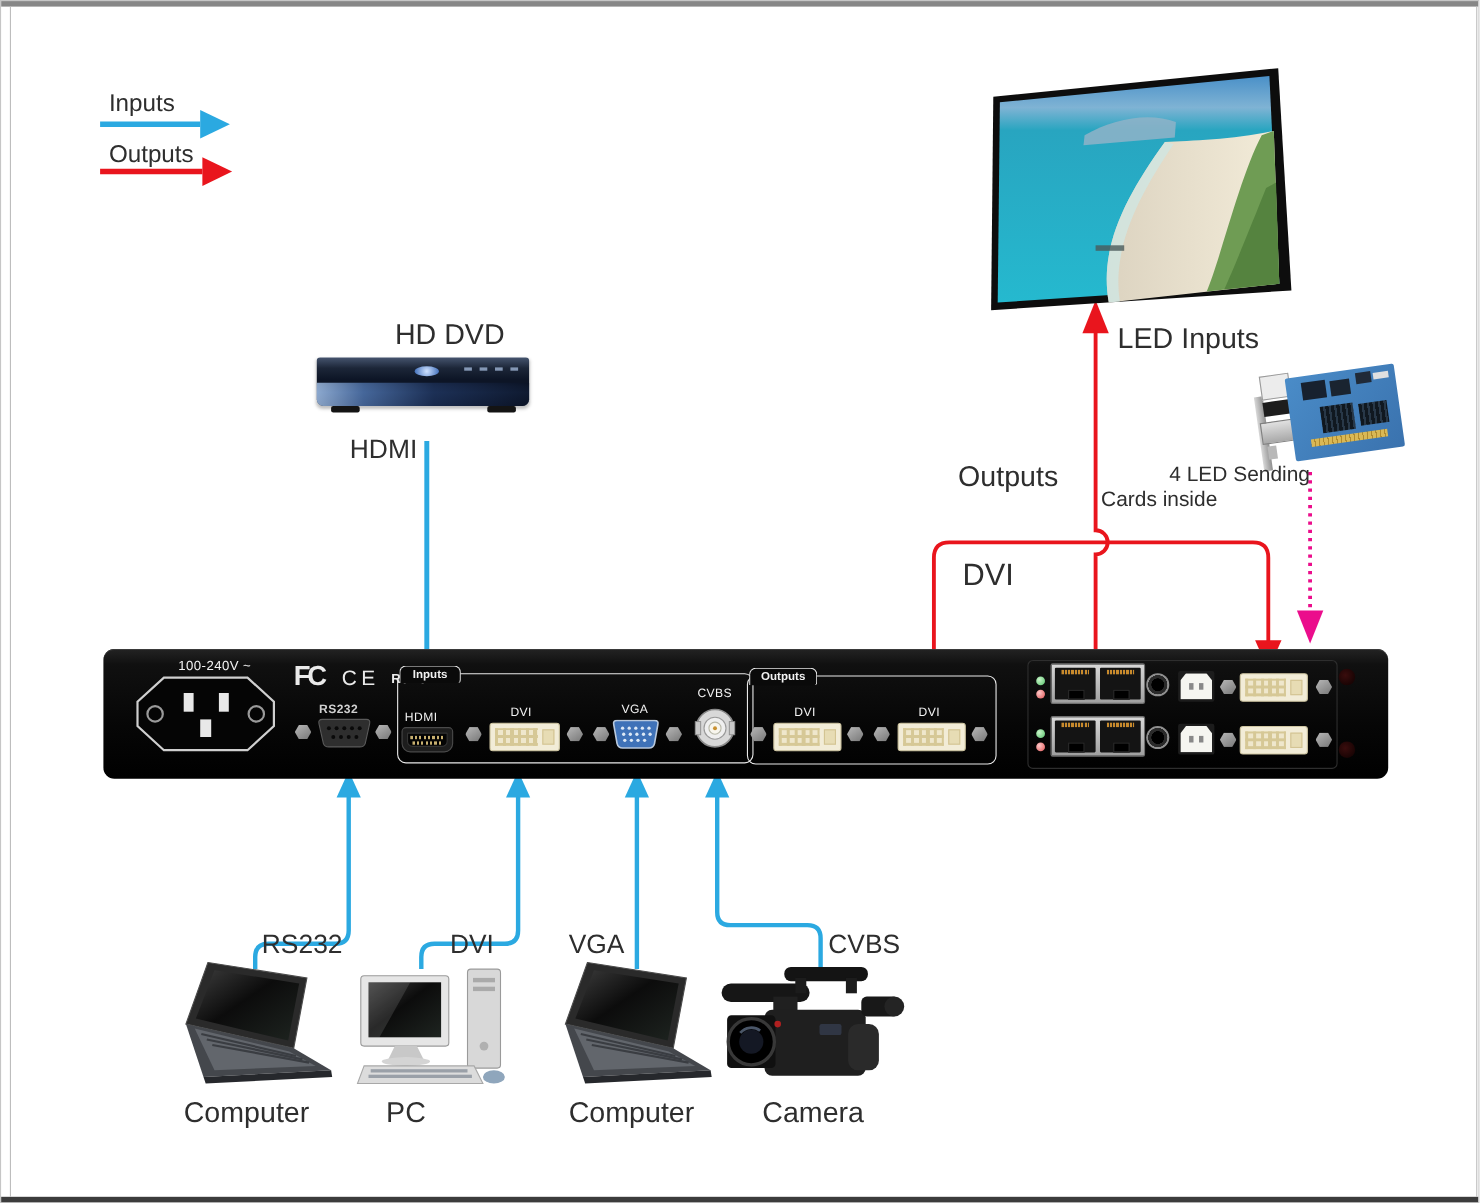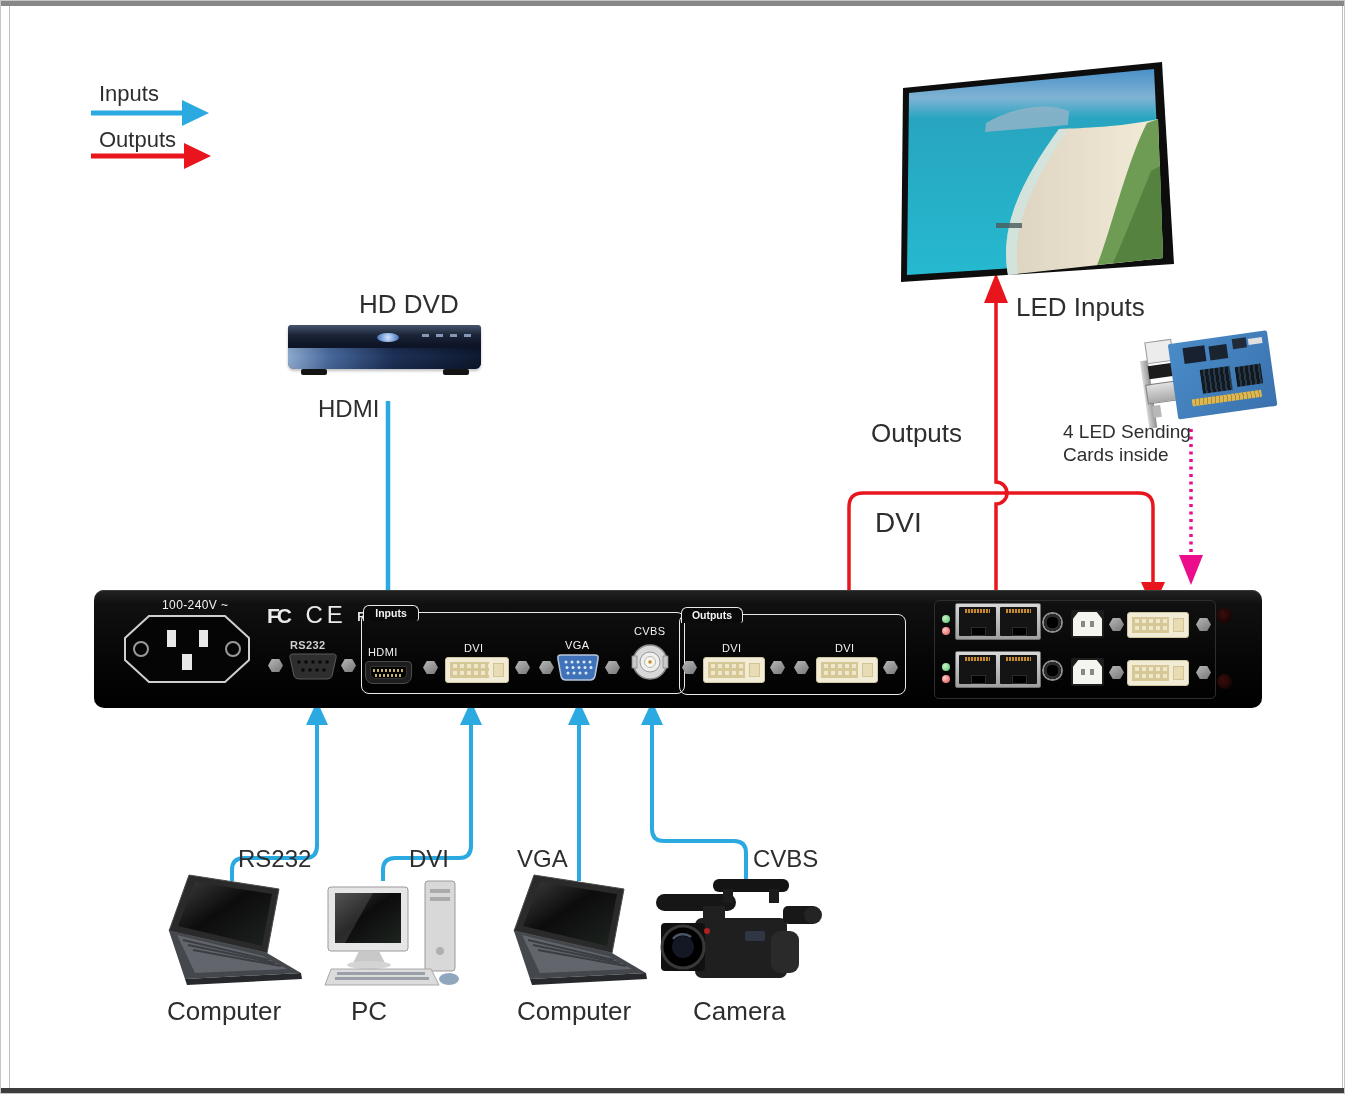--- a/index.html
+++ b/index.html
@@ -161,37 +161,37 @@
       <div class="abs" style="left:14px;top:6px;width:22px;height:16px;background:#17212f;"></div>
       <div class="abs" style="left:40px;top:8px;width:18px;height:14px;background:#1a2430;"></div>
       <div class="abs" style="left:64px;top:4px;width:14px;height:10px;background:#202a38;"></div>
       <div class="abs" style="left:28px;top:30px;width:30px;height:24px;background:repeating-linear-gradient(90deg,#101820 0 3px,#283848 3px 5px);"></div>
       <div class="abs" style="left:63px;top:32px;width:26px;height:20px;background:repeating-linear-gradient(90deg,#101820 0 3px,#283848 3px 5px);"></div>
       <div class="abs" style="left:80px;top:6px;width:14px;height:6px;background:#e0e0e0;"></div>
       <div class="abs" style="left:16px;top:58px;width:70px;height:7px;background:repeating-linear-gradient(90deg,#d9b855 0 3px,#b08a2e 3px 4px);"></div>
     </div>
   </div>
   <div class="lbl lbl-sm" style="left:1062px;top:419px;">4 LED Sending</div>
-  <div class="lbl lbl-sm" style="left:1062px;top:442px;">Cards inside</div>
+  <div class="lbl lbl-sm" style="left:1000px;top:442px;">Cards inside</div>
 
   <div class="abs" id="device"></div>
 
   <div class="port-label" style="left:161px;top:597px;font-size:12px;">100-240V ~</div>
   <svg class="abs" style="left:118px;top:611px;" width="136" height="74" viewBox="0 0 136 74">
     <path d="M30,4 H106 L130,26 V48 L106,70 H30 L6,48 V26 Z" fill="#050505" stroke="#cfcfcf" stroke-width="2"></path>
     <circle cx="22" cy="37" r="7" fill="none" stroke="#9a9a9a" stroke-width="2"></circle>
     <circle cx="114" cy="37" r="7" fill="none" stroke="#9a9a9a" stroke-width="2"></circle>
     <rect x="48" y="18" width="9" height="17" fill="#e8e8e8"></rect>
     <rect x="80" y="18" width="9" height="17" fill="#e8e8e8"></rect>
     <rect x="63" y="42" width="10" height="16" fill="#e8e8e8"></rect>
   </svg>
 
   <div class="abs" style="left:266px;top:600px;color:#eaeaea;">
-    <span style="font-size:21px;font-weight:800;letter-spacing:-3px;margin-right:12px;">FC</span>
-    <span style="font-size:24px;font-weight:400;letter-spacing:4px;margin-right:6px;">CE</span>
+    <span style="font-size:25px;font-weight:800;letter-spacing:-3px;margin-right:12px;">FC</span>
+    <span style="font-size:19px;font-weight:400;letter-spacing:4px;margin-right:6px;">CE</span>
     <span style="font-size:12px;font-weight:700;position:relative;top:-2px;">RoHS</span>
     <span style="font-size:13px;font-weight:700;position:relative;left:-10px;top:-9px;">✓</span>
   </div>
 
   <div class="port-label" style="left:289px;top:638px;color:#cfcfcf;font-weight:600;">RS232</div>
   <svg class="abs" style="left:286px;top:651px;" width="52" height="29" viewBox="0 0 52 29">
     <path d="M6,2 H46 Q50,2 49,6 L45,24 Q44,27 40,27 H12 Q8,27 7,24 L3,6 Q2,2 6,2 Z" fill="#2e2e2e" stroke="#5a5a5a"></path>
     <g fill="#0a0a0a">
       <circle cx="12" cy="10" r="1.8"></circle>
         <circle cx="19" cy="10" r="1.8"></circle>

